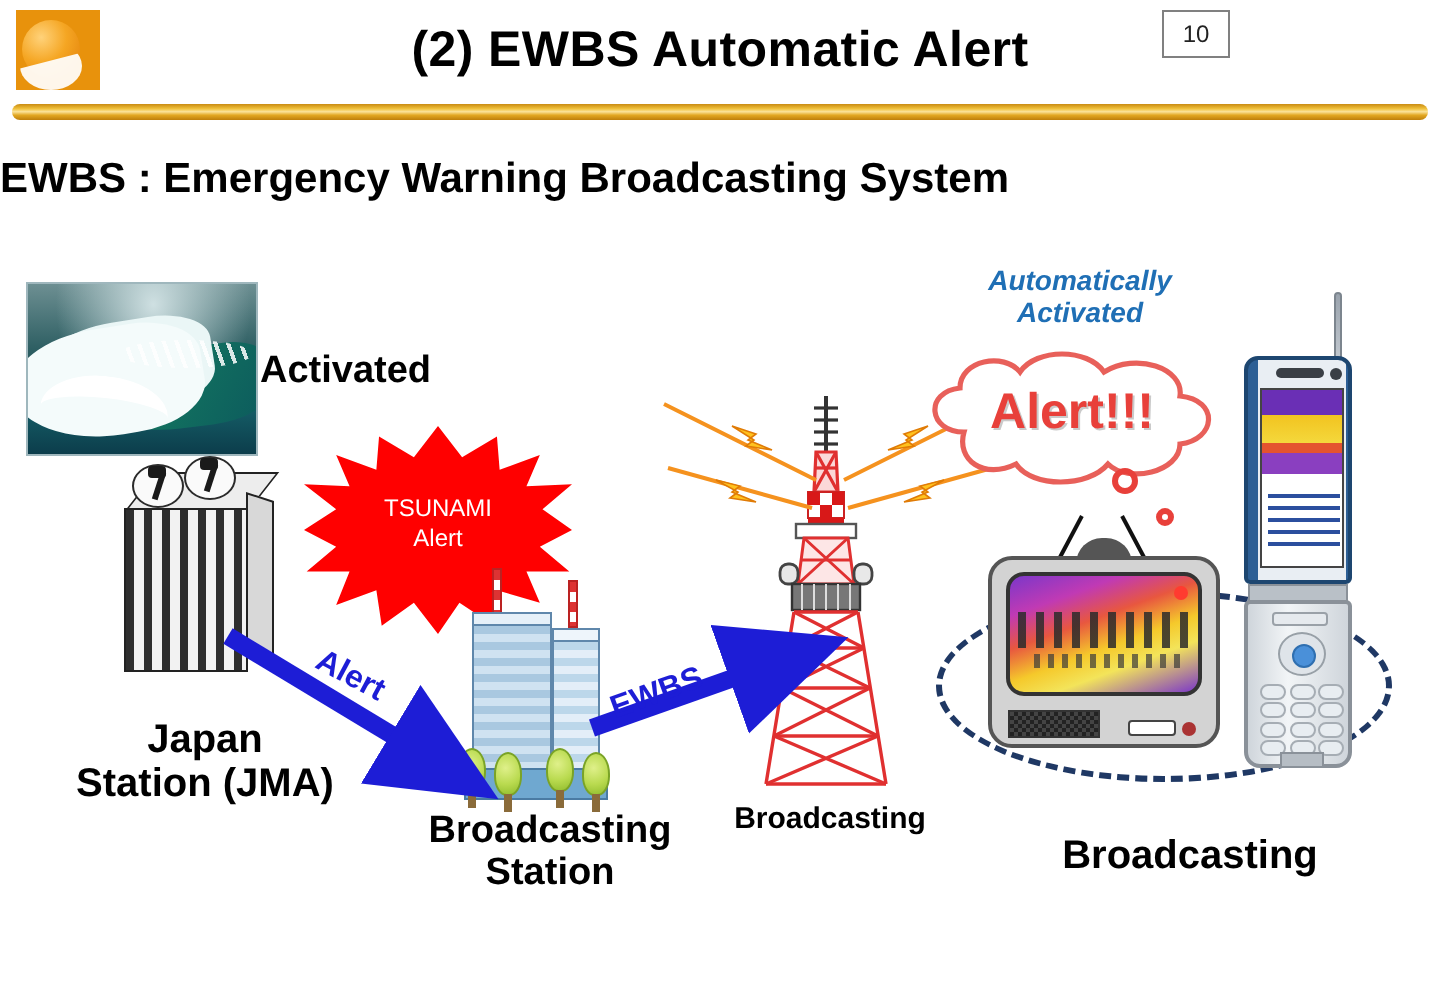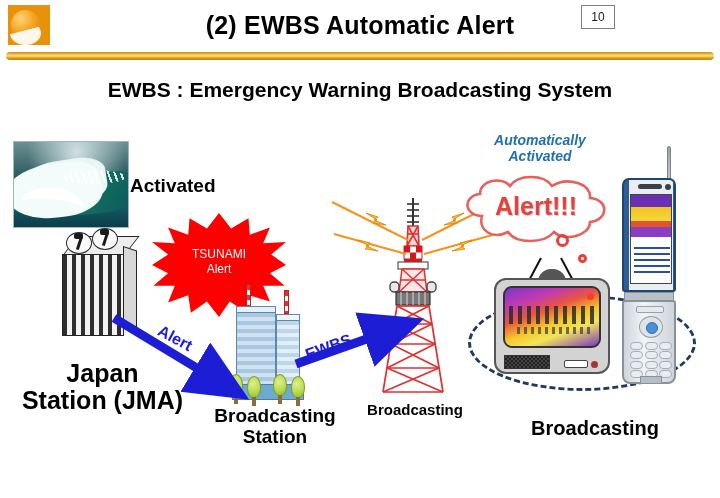--- a/index.html
+++ b/index.html
@@ -46,21 +46,21 @@
   }
   #gold-rule {
     position:absolute; left:6px; top:52px; width:708px; height:8px;
     background: linear-gradient(to bottom, #C98B12 0%, #F1C23C 30%, #FBE39A 48%, #E2A721 70%, #BE7F0B 100%);
     border-radius: 4px;
   }
 
   
   #subtitle {
     position:absolute; left:0; top:78px; width:720px;
-    text-align:center; font-size:21px; font-weight:bold; color:#000;
+    text-align:left; font-size:21px; font-weight:bold; color:#000;
   }
 
   
   #tsunami-photo {
     position:absolute; left:13px; top:141px; width:116px; height:87px;
     border:1px solid #9fb7bd;
     background:
       radial-gradient(ellipse at 55% 12%, #cfe0e2 0%, rgba(207,224,226,0) 55%),
       linear-gradient(to bottom, #6d8f92 0%, #2e5f63 38%, #11474e 70%, #0b3a46 100%);
     overflow:hidden;
@@ -90,21 +90,21 @@
   #tsunami-photo .spray {
     position:absolute; left:46px; top:28px; width:66px; height:14px;
     background: repeating-linear-gradient(70deg,#ffffff 0 2px, rgba(255,255,255,0) 2px 6px);
     opacity:.85; border-radius:50%;
   }
 
   
   .lbl { position:absolute; font-weight:bold; color:#000; text-align:center; line-height:1.08; }
 
   #lbl-government { left:130px; top:176px; width:170px; font-size:19px; text-align:left; }
-  #lbl-jma       { left:0px;   top:360px; width:205px; font-size:25px; }
+  #lbl-jma       { left:0px;   top:360px; width:205px; font-size:20px; }
   #lbl-station   { left:180px; top:406px; width:190px; font-size:19px; }
   #lbl-transmitter { left:350px; top:402px; width:130px; font-size:15px; }
   #lbl-service-area { left:480px; top:418px; width:230px; font-size:20px; }
 
   
   #gov-building { position:absolute; left:52px; top:228px; width:92px; height:118px; }
   #gov-building .body {
     position:absolute; left:10px; top:26px; width:62px; height:82px;
     background: repeating-linear-gradient(to right,#2e2e2e 0 4px,#f2f2f2 4px 9px);
     border:1.5px solid #222;

